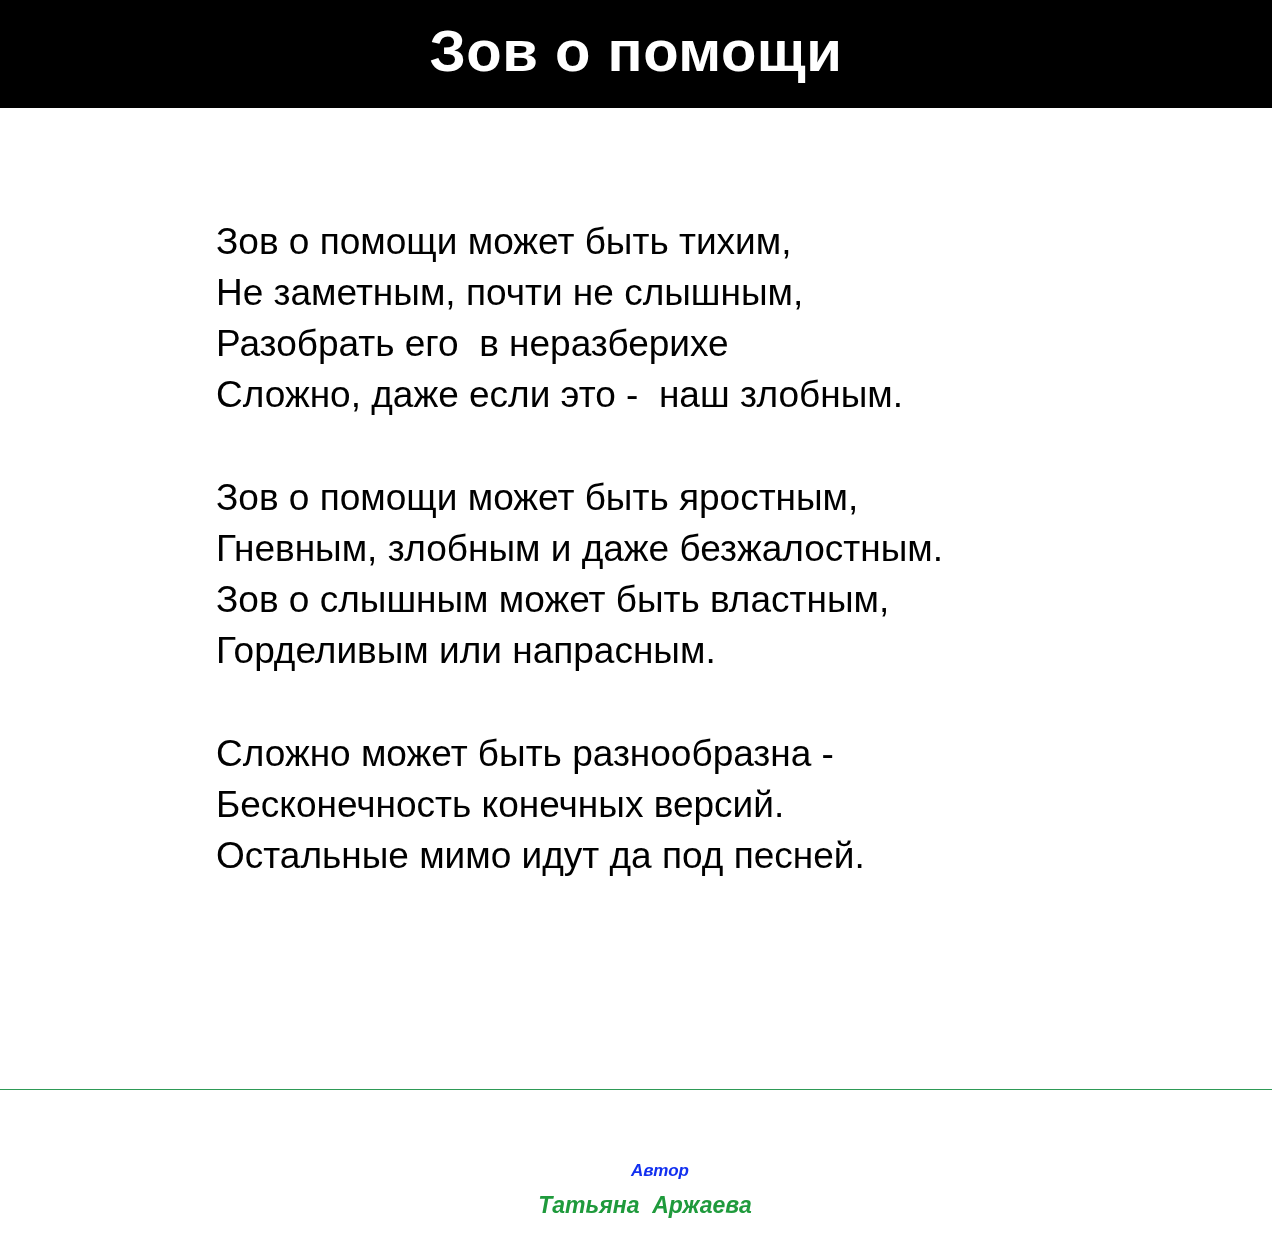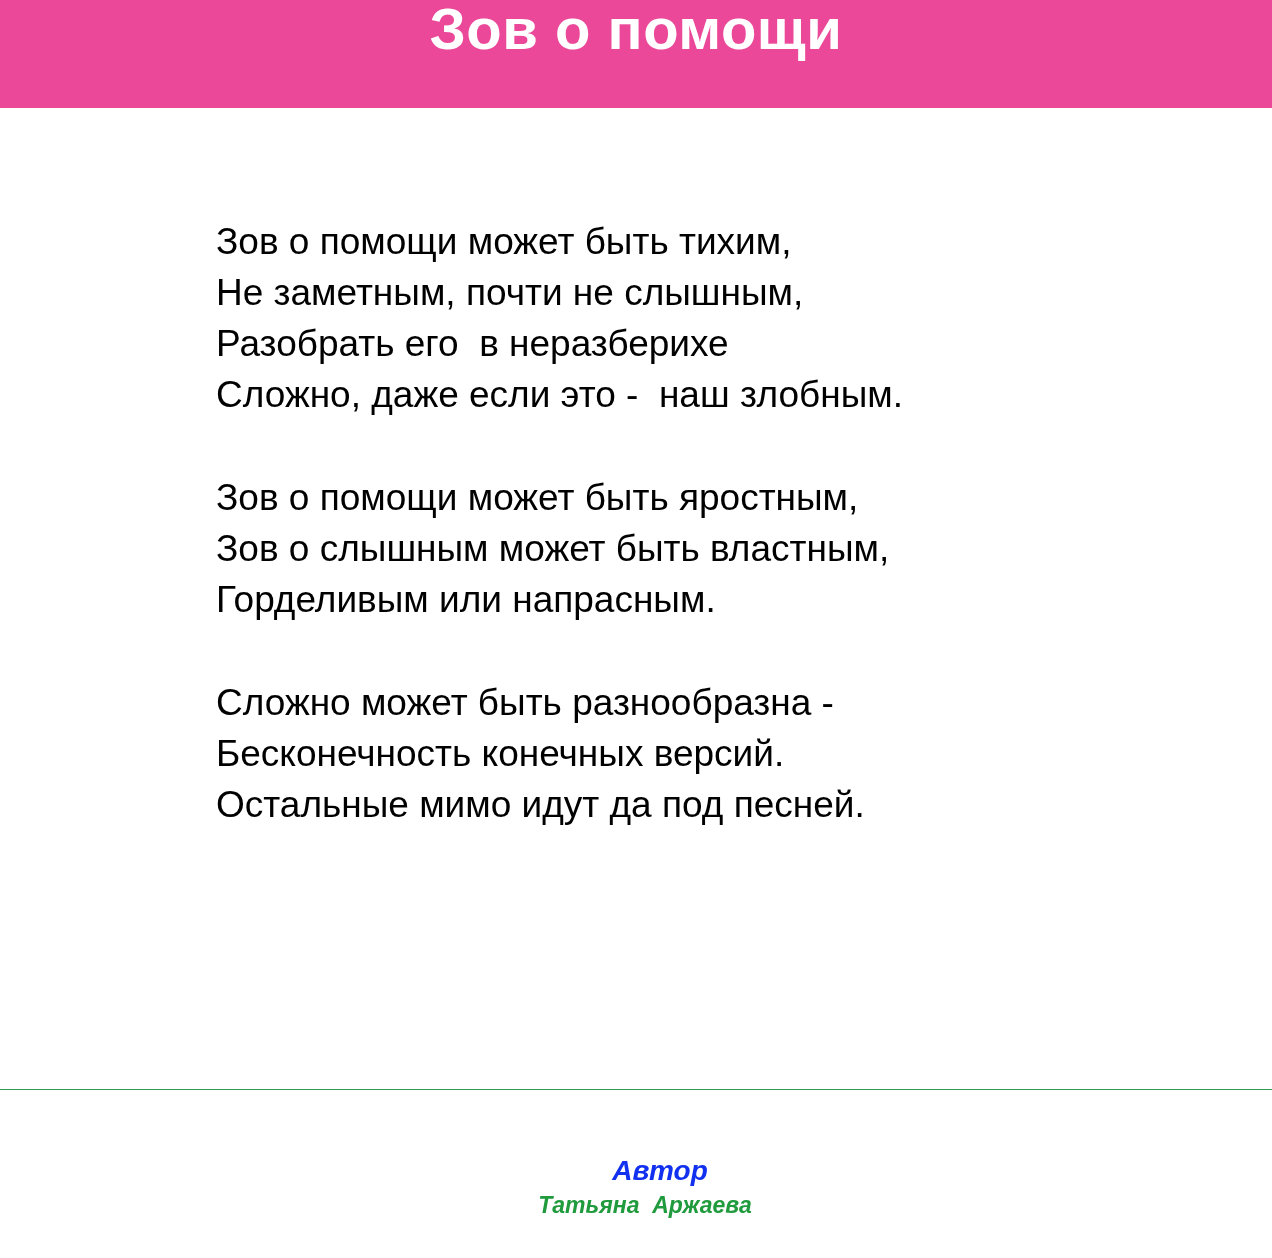--- a/index.html
+++ b/index.html
@@ -20,23 +20,23 @@
     inset: 0;
     background: #ffffff;
     display: flex;
     flex-direction: column;
   }
 
   
   .title-bar {
     width: 100%;
     height: 108px;
-    background: #ec4899;
+    background: #000000;
     display: flex;
-    align-items: flex-start;
+    align-items: center;
     justify-content: center;
     box-sizing: border-box;
   }
   .title-text {
     color: #ffffff;
     font-size: 58px;
     font-weight: bold;
     letter-spacing: 0.5px;
     line-height: 1;
     text-align: center;
@@ -79,21 +79,21 @@
     background: #2e9a56;
   }
   .footer {
     position: absolute;
     left: 0;
     right: 0;
     bottom: 36px;
     text-align: center;
   }
   .footer-role {
-    font-size: 28px;
+    font-size: 17px;
     font-style: italic;
     font-weight: bold;
     color: #1230f0;
     line-height: 34px;
     padding-left: 48px;
   }
   .footer-author {
     font-size: 23px;
     font-style: italic;
     font-weight: bold;
@@ -118,20 +118,21 @@
 
       <div class="stanza">
         <div class="line">Зов о помощи может быть тихим,</div>
         <div class="line">Не заметным, почти не слышным,</div>
         <div class="line">Разобрать его  в неразберихе</div>
         <div class="line">Сложно, даже если это -  наш злобным.</div>
       </div>
 
       <div class="stanza">
         <div class="line">Зов о помощи может быть яростным,</div>
+        <div class="line">Гневным, злобным и даже безжалостным.</div>
         <div class="line">Зов о слышным может быть властным,</div>
         <div class="line">Горделивым или напрасным.</div>
       </div>
 
       <div class="stanza">
         <div class="line">Сложно может быть разнообразна -</div>
         <div class="line">Бесконечность конечных версий.</div>
         <div class="line">Остальные мимо идут да под песней.</div>
       </div>
 

